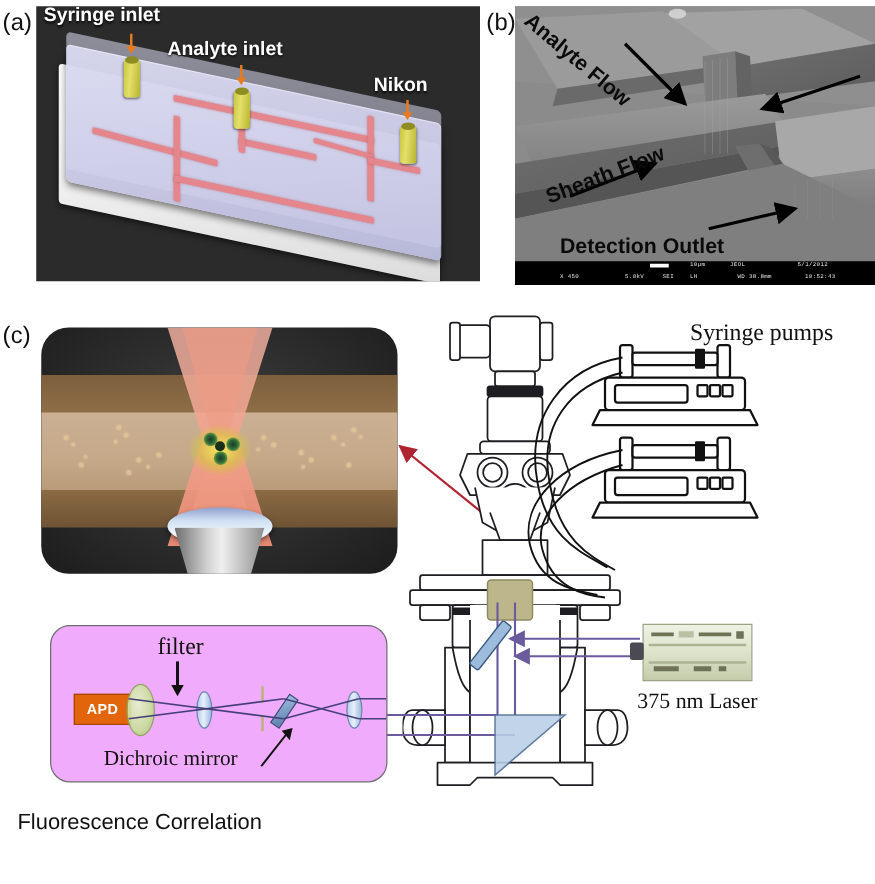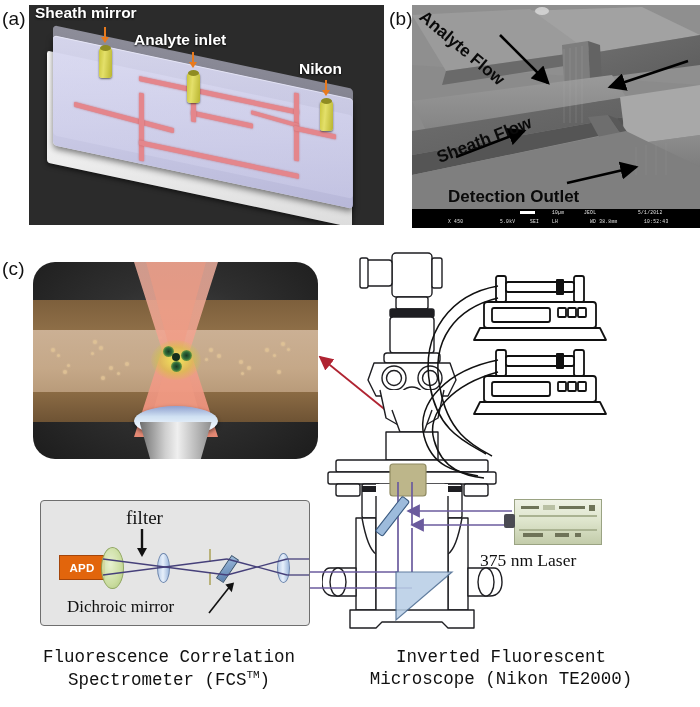--- a/index.html
+++ b/index.html
@@ -65,24 +65,24 @@
          border-radius:22px;overflow:hidden;
          background:radial-gradient(ellipse at 50% 45%,#4a4a4a 0%,#303030 45%,#1c1c1c 100%);}
   .ch-layer{position:absolute;left:0;width:285px;}
   .beam{position:absolute;left:50%;transform:translateX(-50%);}
   .objective{position:absolute;left:50%;transform:translateX(-50%);}
   .particle{position:absolute;border-radius:50%;background:rgba(226,196,150,.85);
             box-shadow:0 0 2px rgba(240,215,170,.7);}
 
   
   #fcs-box{position:absolute;left:40px;top:264px;width:268px;height:124px;
-           background:#e5e5e5;border:1.6px solid #6f6f6f;border-radius:4px;}
+           background:#f0abfc;border:1.6px solid #6f6f6f;border-radius:16px;}
   #fcs-box .lbl-filter{position:absolute;left:85px;top:6px;font-family:"Liberation Serif",serif;
         font-size:19px;color:#111;}
-  #fcs-box .lbl-dich{position:absolute;left:26px;top:96px;font-family:"Liberation Serif",serif;
+  #fcs-box .lbl-dich{position:absolute;left:42px;top:96px;font-family:"Liberation Serif",serif;
         font-size:17px;color:#111;white-space:nowrap;}
   .apd{position:absolute;left:18px;top:54px;width:44px;height:23px;background:#e2650c;
        border:1px solid #a4450a;display:flex;align-items:center;justify-content:center;
        color:#fff;font-weight:bold;font-size:11.5px;font-family:"Liberation Sans",sans-serif;
        letter-spacing:.3px;}
   .lens{position:absolute;border-radius:50%;
         background:linear-gradient(90deg,#b8cce8 0%,#e7f0fb 45%,#9fb9dd 100%);
         border:1px solid #6d86ad;}
   .filter-el{position:absolute;border-radius:50%;
         background:radial-gradient(ellipse at 40% 40%,#e8f2cf 0%,#c9dd9b 60%,#a8c272 100%);
@@ -90,23 +90,23 @@
   .pinhole{position:absolute;width:2px;background:#b9b27a;}
 
   
   #laser{position:absolute;left:514px;top:263px;width:86px;height:44px;
          background:linear-gradient(180deg,#eef1e4 0%,#dfe6ce 45%,#c3ccaa 100%);
          border:1px solid #9aa383;}
   #laser .seg{position:absolute;background:#6e7358;}
   #laser .cap{position:absolute;left:-11px;top:14px;width:11px;height:14px;background:#4a4a52;border-radius:2px;}
 
   
-  .caption{position:absolute;font-family:Liberation Mono, monospace;font-size:17.5px;
-           color:#111;text-align:center;line-height:1.28;}
-  .cap-laser{position:absolute;left:480px;top:314px;width:124px;text-align:left;
+  .caption{position:absolute;font-family:Liberation Sans, sans-serif;font-size:17.5px;
+           color:#111;line-height:1.28;}
+  .cap-laser{position:absolute;left:496px;top:314px;width:124px;text-align:center;
              font-family:"Liberation Serif",serif;font-size:17.5px;color:#111;}
 
   
   #scope{position:absolute;left:322px;top:14px;width:210px;height:400px;}
   .dark-mirror{position:absolute;background:linear-gradient(135deg,#9dbbdc,#5b7fae);
                border:1px solid #33506f;}
 
   
   #redarrow{position:absolute;left:0;top:0;width:700px;height:471px;pointer-events:none;}
 
@@ -133,21 +133,21 @@
   <div class="chan" style="left:265px;top:88px;width:5px;height:68px;"></div>
   <div class="chan" style="left:162px;top:112px;width:62px;height:5px;"></div>
   <div class="chan" style="left:162px;top:93px;width:5px;height:24px;"></div>
   <div class="chan" style="left:222px;top:112px;width:48px;height:4px;transform:skewY(12deg) rotate(4deg);"></div>
   <div class="chan" style="left:265px;top:125px;width:42px;height:5px;"></div>
 
   <div class="port" style="left:70px;top:43px;"></div>
   <div class="port" style="left:158px;top:68px;"></div>
   <div class="port" style="left:291px;top:96px;"></div>
 
-  <div class="a-lbl" style="left:6px;top:-1px;">Sheath mirror</div>
+  <div class="a-lbl" style="left:6px;top:-1px;">Syringe inlet</div>
   <div class="a-arrow" style="left:72px;top:22px;">
     <div class="shaft"></div>
       <div class="head"></div>
     </div>
 
   <div class="a-lbl" style="left:105px;top:26px;">Analyte inlet</div>
   <div class="a-arrow" style="left:160px;top:47px;">
     <div class="shaft"></div>
       <div class="head"></div>
     </div>
@@ -445,20 +445,21 @@
     <div class="seg" style="left:44px;top:6px;width:26px;height:3px;"></div>
     <div class="seg" style="left:74px;top:5px;width:6px;height:6px;"></div>
     <div class="seg" style="left:4px;top:15px;width:78px;height:1.5px;background:#aab392;"></div>
     <div class="seg" style="left:4px;top:29px;width:78px;height:1.5px;background:#aab392;"></div>
     <div class="seg" style="left:8px;top:33px;width:20px;height:4px;"></div>
     <div class="seg" style="left:40px;top:33px;width:14px;height:4px;"></div>
     <div class="seg" style="left:60px;top:33px;width:6px;height:4px;"></div>
   </div>
   <div class="cap-laser">375 nm Laser</div>
 
+  <div class="cap-pumps">Syringe pumps</div>
 
   <svg class="abs" style="left:460px;top:34px;width:240px;height:160px;" viewBox="0 0 240 160">
     <g fill="#fff" stroke="#111" stroke-width="1.8" stroke-linejoin="round">
 
       <g>
         <rect x="36" y="6" width="10" height="26" rx="2"></rect>
         <rect x="114" y="6" width="10" height="26" rx="2"></rect>
         <rect x="46" y="12" width="68" height="10" rx="2"></rect>
         <rect x="96" y="9" width="8" height="16" rx="1" fill="#111" stroke="none"></rect>
         <rect x="24" y="32" width="112" height="26" rx="3"></rect>
@@ -488,23 +489,16 @@
     <g fill="none" stroke="#111" stroke-width="1.5">
       <path d="M498,50 C452,58 420,96 430,150 C438,196 466,206 486,218"></path>
       <path d="M498,62 C456,72 430,104 440,152 C448,198 474,210 492,220"></path>
       <path d="M498,124 C448,134 416,166 424,200 C432,232 458,236 478,240"></path>
       <path d="M498,136 C454,148 426,176 434,204 C442,234 466,240 484,242"></path>
     </g>
   </svg>
 
   <div class="caption" style="left:14px;top:410px;width:310px;">
     <div>Fluorescence Correlation</div>
-    <div>
-      <span>Spectrometer (FCS</span><sup style="font-size:11px;">TM</sup><span>)</span>
-    </div>
   </div>
 
-  <div class="caption" style="left:336px;top:410px;width:330px;">
-    <div>Inverted Fluorescent</div>
-    <div>Microscope (Nikon TE2000)</div>
-  </div>
 
 </div>
 
 </body></html>

